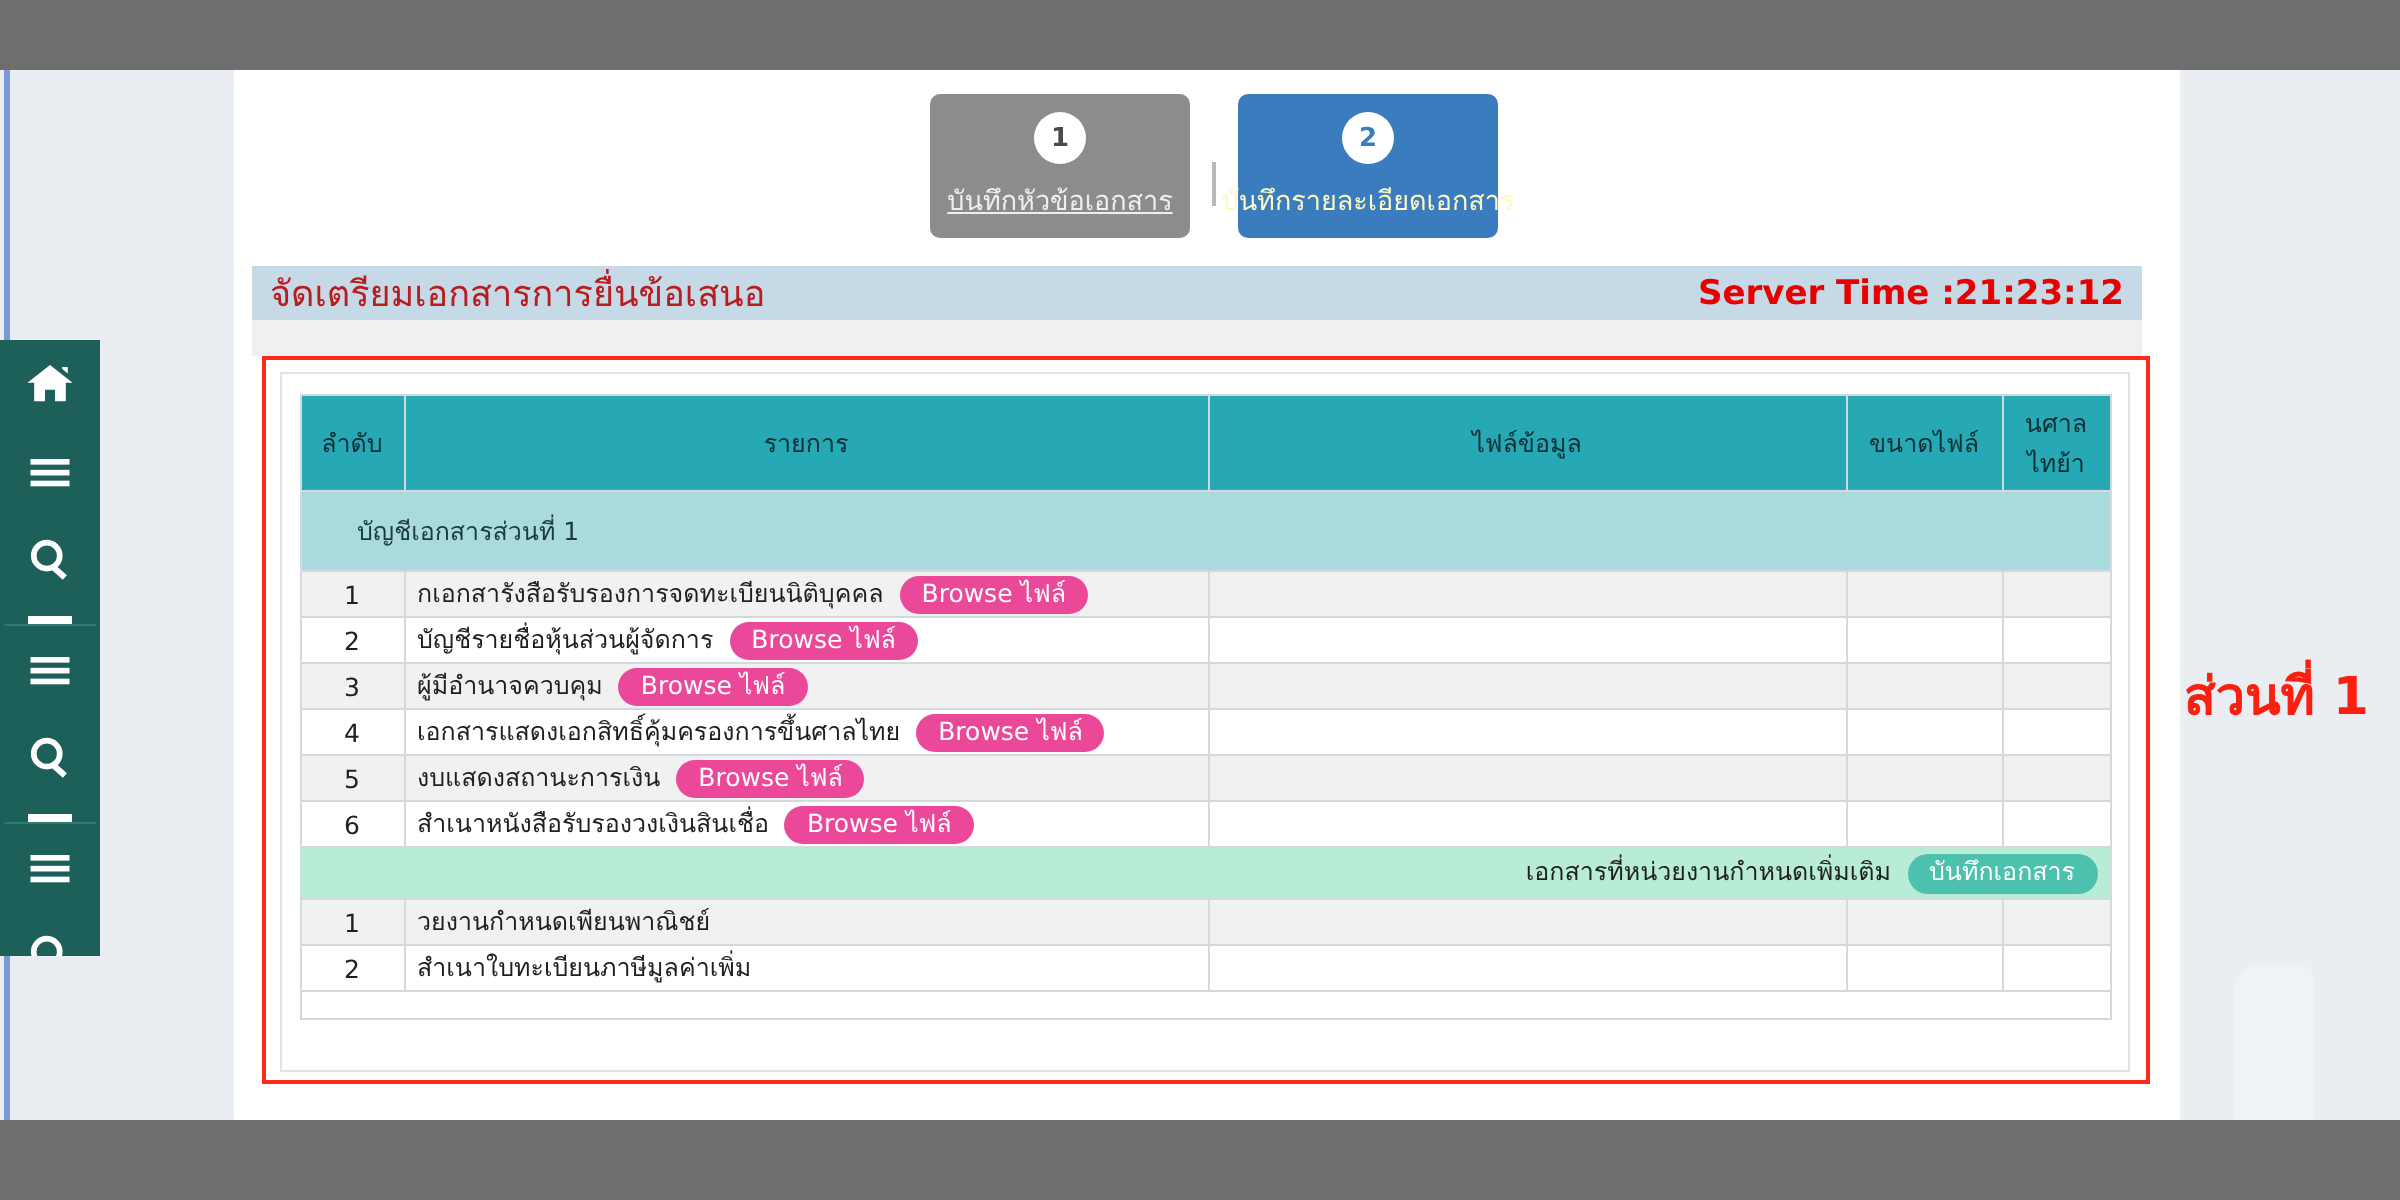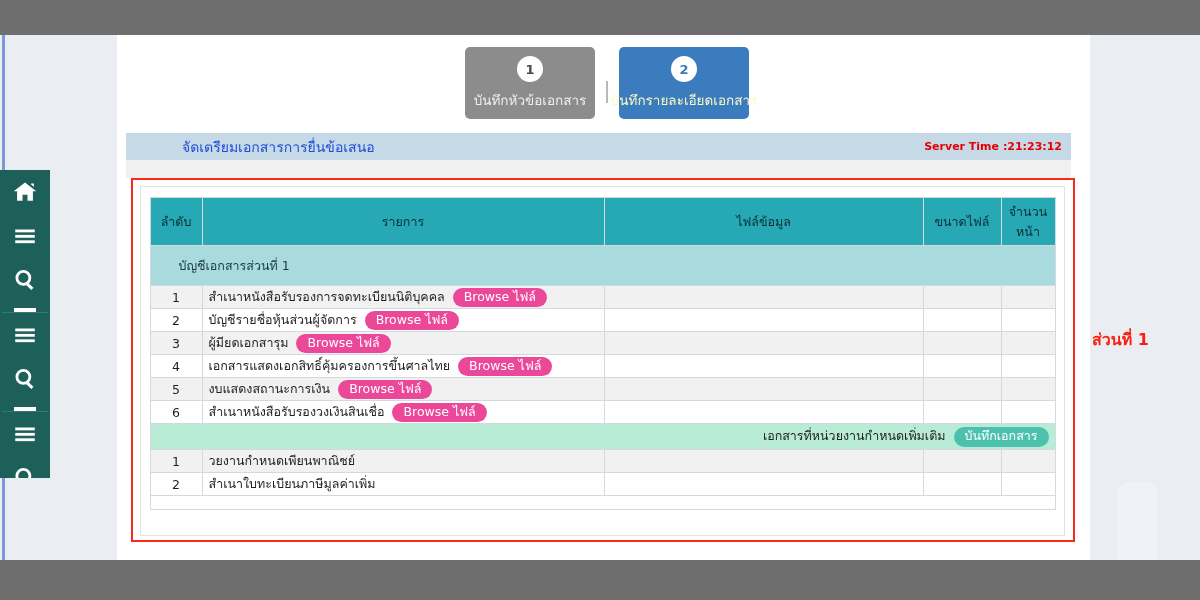--- a/index.html
+++ b/index.html
@@ -72,47 +72,47 @@
   .step-num {
     width: 26px; height: 26px; border-radius: 50%; background: #ffffff;
     display: flex; align-items: center; justify-content: center;
     font-size: 13px; font-weight: bold; line-height: 1;
   }
   .step.inactive .step-num { color: #4a4a4a; }
   .step.active .step-num { color: #3a7cbe; }
   .step-label {
     margin-top: 7px; font-size: 13.5px; color: #fef9c3; white-space: nowrap;
   }
-  .step.inactive .step-label { color: #efefef; }
+  .step.inactive .step-label { color: #efefef; text-decoration: underline; }
   .step-sep {
     width: 2px; height: 22px; background: #b9b9b9; margin: 34px 11px 0 11px;
   }
 
   
   .pagehead {
     position: absolute; left: 126px; top: 133px; width: 945px; height: 27px;
     background: #c6d9e6;
     display: flex; align-items: center; justify-content: space-between;
     padding: 0 9px;
   }
-  .pagehead-title { font-size: 14px; color: #1d4ed8; margin-left: 47px; }
-  .pagehead-time { font-size: 11px; color: #e60000; font-weight: bold; }
+  .pagehead-title { font-size: 18px; color: #b91c1c; }
+  .pagehead-time { font-size: 17px; color: #e60000; font-weight: bold; }
   .pagehead-under {
     position: absolute; left: 126px; top: 160px; width: 945px; height: 18px;
     background: #f0f0f0;
   }
 
   
   .redbox {
     position: absolute; left: 131px; top: 178px; width: 944px; height: 364px;
     border: 2px solid #fb2a1d;
   }
   .redlabel {
     position: absolute; left: 1092px; top: 327px;
-    color: #fb1f10; font-size: 16px; font-weight: bold; white-space: nowrap;
+    color: #fb1f10; font-size: 26px; font-weight: bold; white-space: nowrap;
   }
 
   
   .card {
     position: absolute; left: 140px; top: 186px; width: 925px; height: 350px;
     background: #ffffff; border: 1px solid #e3e3e3;
   }
   table.doc { border-collapse: collapse; width: 905px; margin: 10px auto 0 auto; table-layout: fixed; }
   table.doc td, table.doc th { border: 1px solid #d3dadd; }
 
@@ -244,41 +244,41 @@
         <tr class="section-title">
           <td colspan="5">บัญชีเอกสารส่วนที่ 1</td>
         </tr>
       </tbody>
       <thead>
         <tr>
           <th>ลำดับ</th>
           <th>รายการ</th>
           <th>ไฟล์ข้อมูล</th>
           <th>ขนาดไฟล์</th>
-          <th>จำนวนหน้า</th>
+          <th>นศาลไทย้า</th>
         </tr>
       </thead>
       <tbody>
         <tr class="odd">
           <td class="col-no">1</td>
-          <td class="col-item"><span>สำเนาหนังสือรับรองการจดทะเบียนนิติบุคคล</span><span class="pill">Browse ไฟล์</span></td>
+          <td class="col-item"><span>กเอกสารังสือรับรองการจดทะเบียนนิติบุคคล</span><span class="pill">Browse ไฟล์</span></td>
           <td></td>
           <td></td>
           <td></td>
         </tr>
         <tr class="even">
           <td class="col-no">2</td>
           <td class="col-item"><span>บัญชีรายชื่อหุ้นส่วนผู้จัดการ</span><span class="pill">Browse ไฟล์</span></td>
           <td></td>
           <td></td>
           <td></td>
         </tr>
         <tr class="odd">
           <td class="col-no">3</td>
-          <td class="col-item"><span>ผู้มียดเอกสารุม</span><span class="pill">Browse ไฟล์</span></td>
+          <td class="col-item"><span>ผู้มีอำนาจควบคุม</span><span class="pill">Browse ไฟล์</span></td>
           <td></td>
           <td></td>
           <td></td>
         </tr>
         <tr class="even">
           <td class="col-no">4</td>
           <td class="col-item"><span>เอกสารแสดงเอกสิทธิ์คุ้มครองการขึ้นศาลไทย</span><span class="pill">Browse ไฟล์</span></td>
           <td></td>
           <td></td>
           <td></td>

